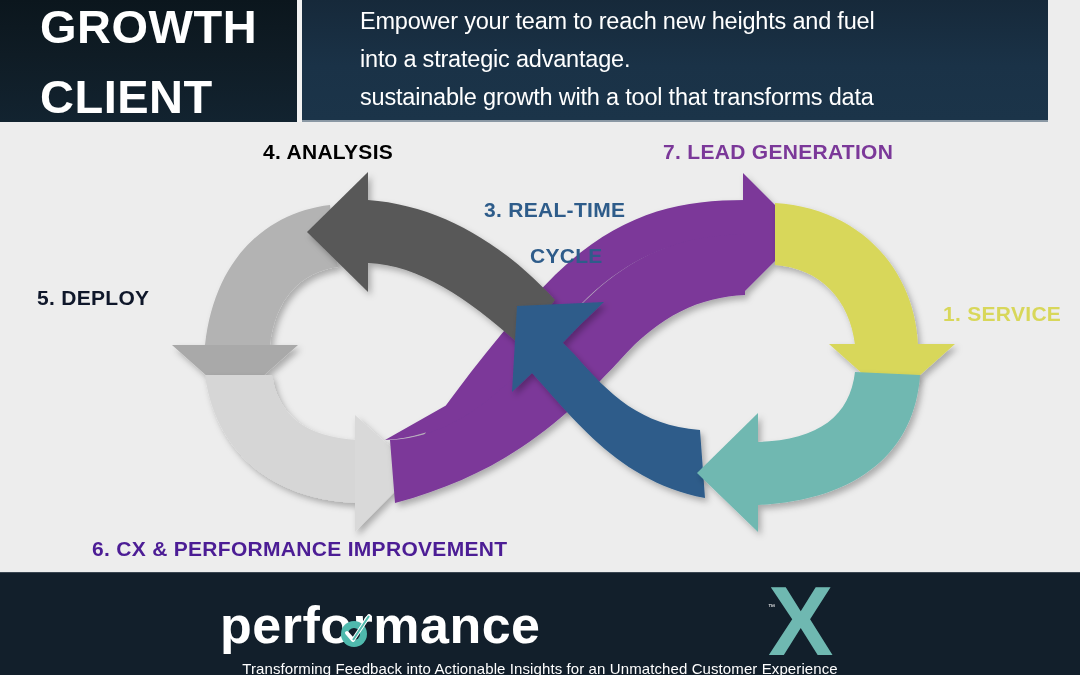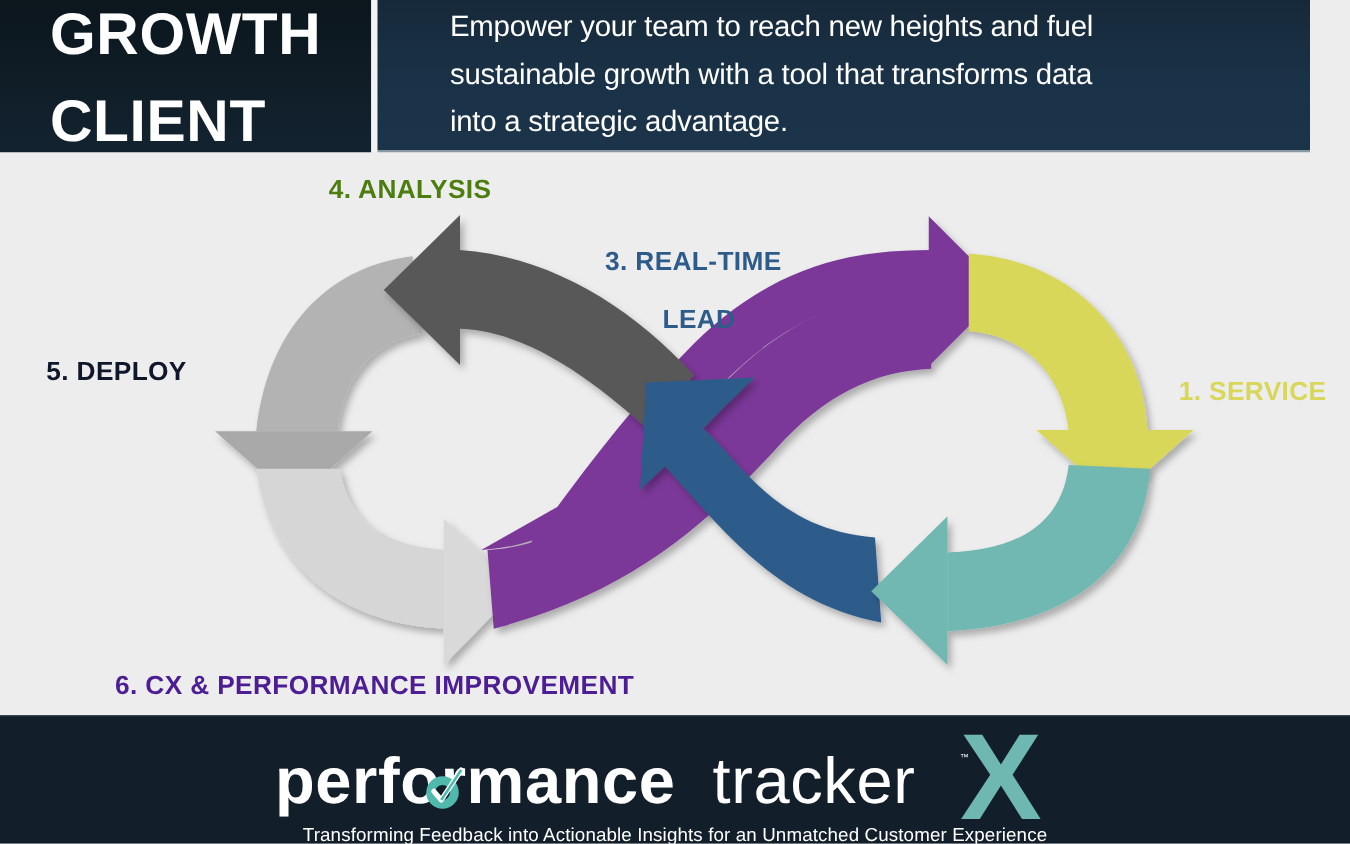--- a/index.html
+++ b/index.html
@@ -67,22 +67,22 @@
   <div class="header-left">
     <div class="header-title">
       <span>GROWTH</span>
       <span>CLIENT</span>
     </div>
   </div>
   <div class="header-divider"></div>
   <div class="header-right">
     <div class="header-desc">
       <span>Empower your team to reach new heights and fuel</span>
+      <span>into a strategic advantage.</span>
       <span>sustainable growth with a tool that transforms data</span>
-      <span>into a strategic advantage.</span>
     </div>
   </div>
 </div>
 
 <div class="diagram">
   <svg width="1080" height="450" viewBox="0 122 1080 450">
     <defs>
       <filter id="sh" x="-20%" y="-20%" width="140%" height="140%">
         <feDropShadow dx="3" dy="4" stdDeviation="3" flood-color="#000" flood-opacity="0.28"></feDropShadow>
       </filter>
@@ -118,35 +118,35 @@
       <path d="M775,203 C860,208 915,270 918,345 L855,345 C850,300 820,268 775,265 Z" fill="#d8d75a"></path>
       <polygon points="829,344 955,344 892,400" fill="#d8d75a"></polygon>
     </g>
 
     <g filter="url(#sh)">
       <path d="M920,375 C915,450 860,500 758,505 L758,442 C820,440 850,415 855,372 Z" fill="#6fb8b1"></path>
       <polygon points="758,413 758,532 697,473" fill="#6fb8b1"></polygon>
     </g>
   </svg>
 
-  <div class="label" style="left:263px; top:17px; color:#4d7c0f;">4. ANALYSIS</div>
+  <div class="label" style="left:263px; top:17px; color:#000000;">4. ANALYSIS</div>
+  <div class="label" style="left:663px; top:17px; color:#7b3899;">7. LEAD GENERATION</div>
   <div class="label" style="left:484px; top:75px; color:#2e5c8a;text-align:right;">3. REAL-TIME</div>
-  <div class="label" style="left:530px; top:121px; color:#2e5c8a;">LEAD</div>
+  <div class="label" style="left:530px; top:121px; color:#2e5c8a;">CYCLE</div>
   <div class="label" style="left:37px; top:163px; color:#0f172a;">5. DEPLOY</div>
   <div class="label" style="left:943px; top:179px; color:#d8d75a;">1. SERVICE</div>
   <div class="label" style="left:92px; top:414px; color:#4c1d95;">6. CX &amp; PERFORMANCE IMPROVEMENT</div>
 </div>
 
 <div class="footer">
   <div class="logo">
     <div class="logo-word-bold">performance</div>
     <svg width="34" height="40" viewBox="0 0 34 40" style="position:absolute; left:118px; top:29px;">
       <circle cx="16" cy="24" r="13" fill="#4fb9ad"></circle>
       <circle cx="16" cy="24" r="6" fill="#121f2b"></circle>
       <path d="M9,23 L15,30 L31,6" stroke="#ffffff" stroke-width="4" fill="none" stroke-linecap="round" stroke-linejoin="round"></path>
       <path d="M15,30 L31,6" stroke="#4fb9ad" stroke-width="2" fill="none"></path>
     </svg>
-    <div class="logo-word-light">tracker</div>
     <div class="logo-tm">™</div>
     <div class="logo-x">X</div>
   </div>
   <div class="tagline">Transforming Feedback into Actionable Insights for an Unmatched Customer Experience</div>
 </div>
 
 </body></html>

